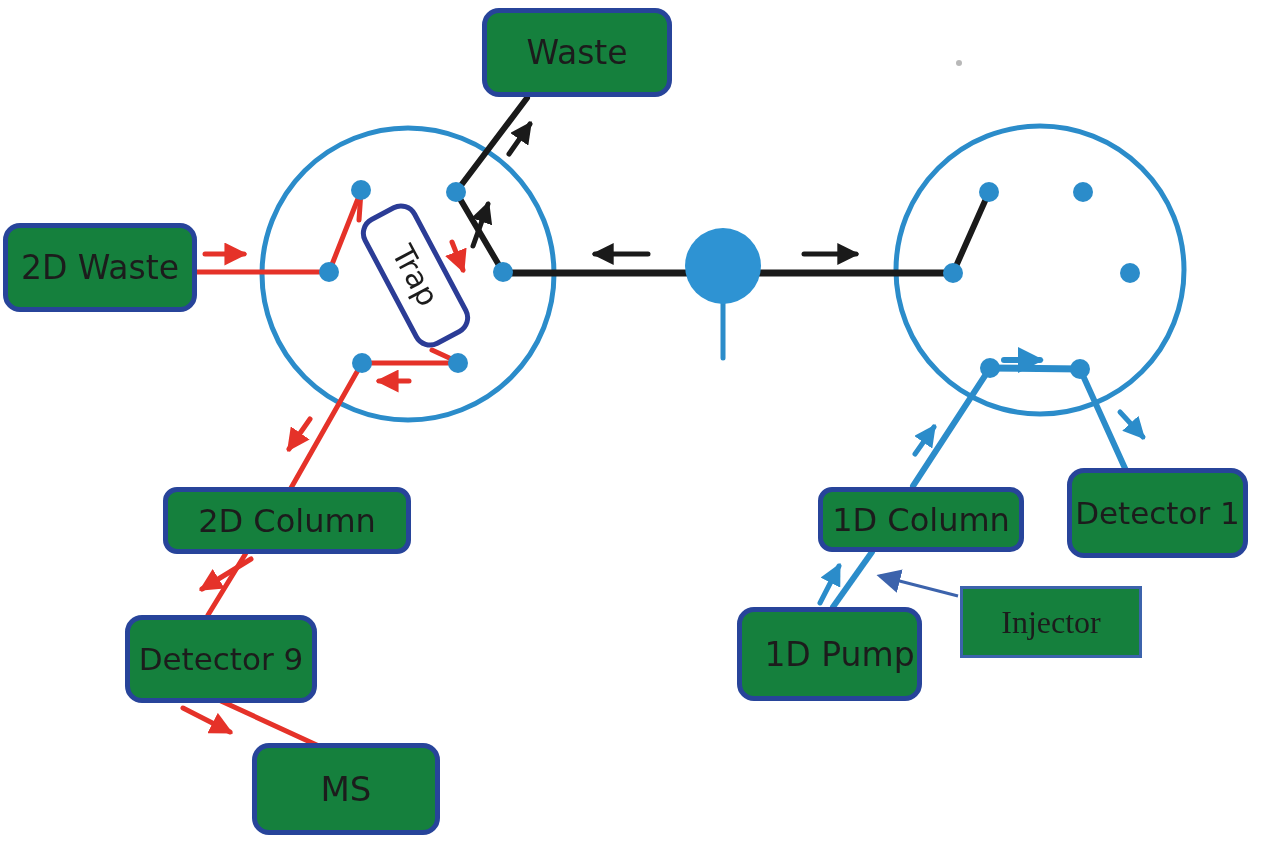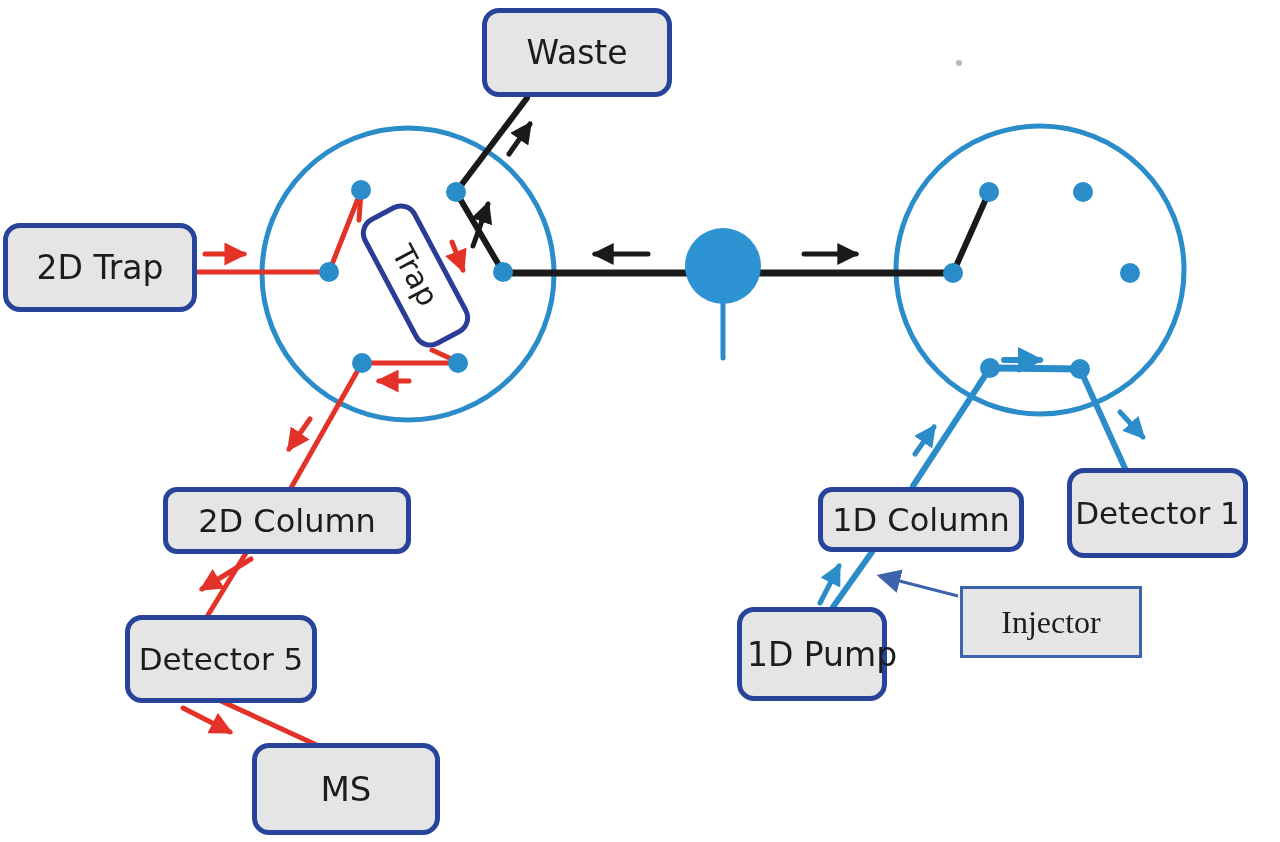--- a/index.html
+++ b/index.html
@@ -7,21 +7,21 @@
     position:relative;
     width:1280px;height:842px;
     background:#ffffff;
     overflow:hidden;
     font-family:"DejaVu Sans","Liberation Sans",sans-serif;
   }
   #wires{position:absolute;left:0;top:0;width:1280px;height:842px;}
   .box{
     position:absolute;
     box-sizing:border-box;
-    background:#e5e5e5;
+    background:#15803d;
     border:5px solid #27449a;
     border-radius:17px;
     display:flex;align-items:center;justify-content:center;
     font-size:32px;color:#1c1c1c;
     white-space:nowrap;
   }
   .box .lbl{display:block;}
   #trap-box{
     position:absolute;
     left:343px;top:245px;width:145px;height:61px;
@@ -136,45 +136,45 @@
 
   <div id="trap-box">
     <span class="lbl">Trap</span>
   </div>
 
   <div class="box" style="left:482px;top:8px;width:190px;height:89px;font-size:33px;">
     <span class="lbl">Waste</span>
   </div>
 
   <div class="box" style="left:3px;top:223px;width:194px;height:89px;font-size:33px;">
-    <span class="lbl">2D Trap</span>
+    <span class="lbl">2D Waste</span>
   </div>
 
 
   <div class="box" style="left:163px;top:487px;width:248px;height:67px;border-radius:14px;">
     <span class="lbl">2D Column</span>
   </div>
 
   <div class="box" style="left:125px;top:615px;width:192px;height:88px;font-size:31px;">
-    <span class="lbl">Detector 5</span>
+    <span class="lbl">Detector 9</span>
   </div>
 
   <div class="box" style="left:252px;top:743px;width:188px;height:92px;font-size:34px;">
     <span class="lbl">MS</span>
   </div>
 
   <div class="box" style="left:818px;top:487px;width:206px;height:65px;border-radius:14px;">
     <span class="lbl">1D Column</span>
   </div>
 
   <div class="box" style="left:1067px;top:468px;width:181px;height:90px;font-size:31px;">
     <span class="lbl">Detector 1</span>
   </div>
 
-  <div class="box" style="left:737px;top:607px;width:150px;height:94px;font-size:33px;padding-left:20px;">
+  <div class="box" style="left:737px;top:607px;width:185px;height:94px;font-size:33px;padding-left:20px;">
     <span class="lbl">1D Pump</span>
   </div>
 
   <div class="box" id="injector-box" style="left:960px;top:586px;width:182px;height:72px;">
     <span class="lbl">Injector</span>
   </div>
 
 </div>
 
 </body></html>

